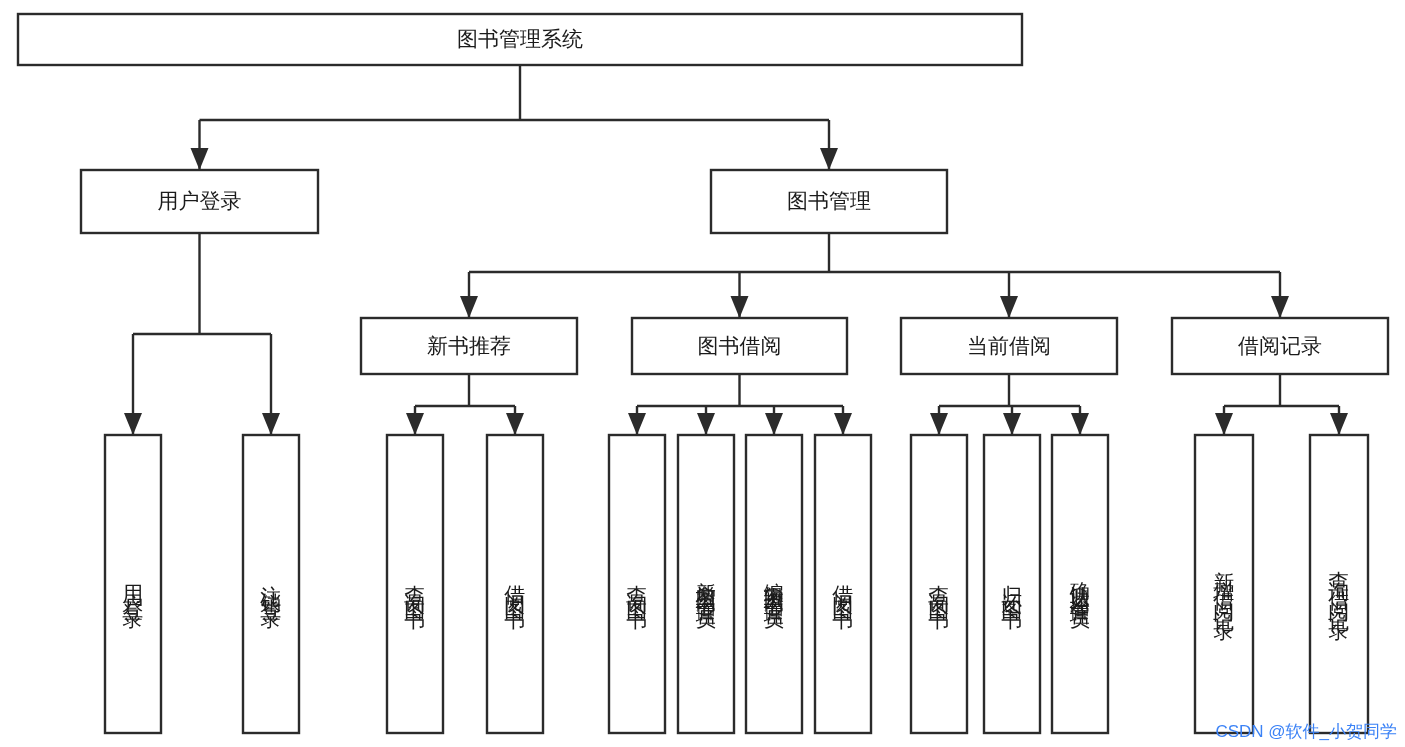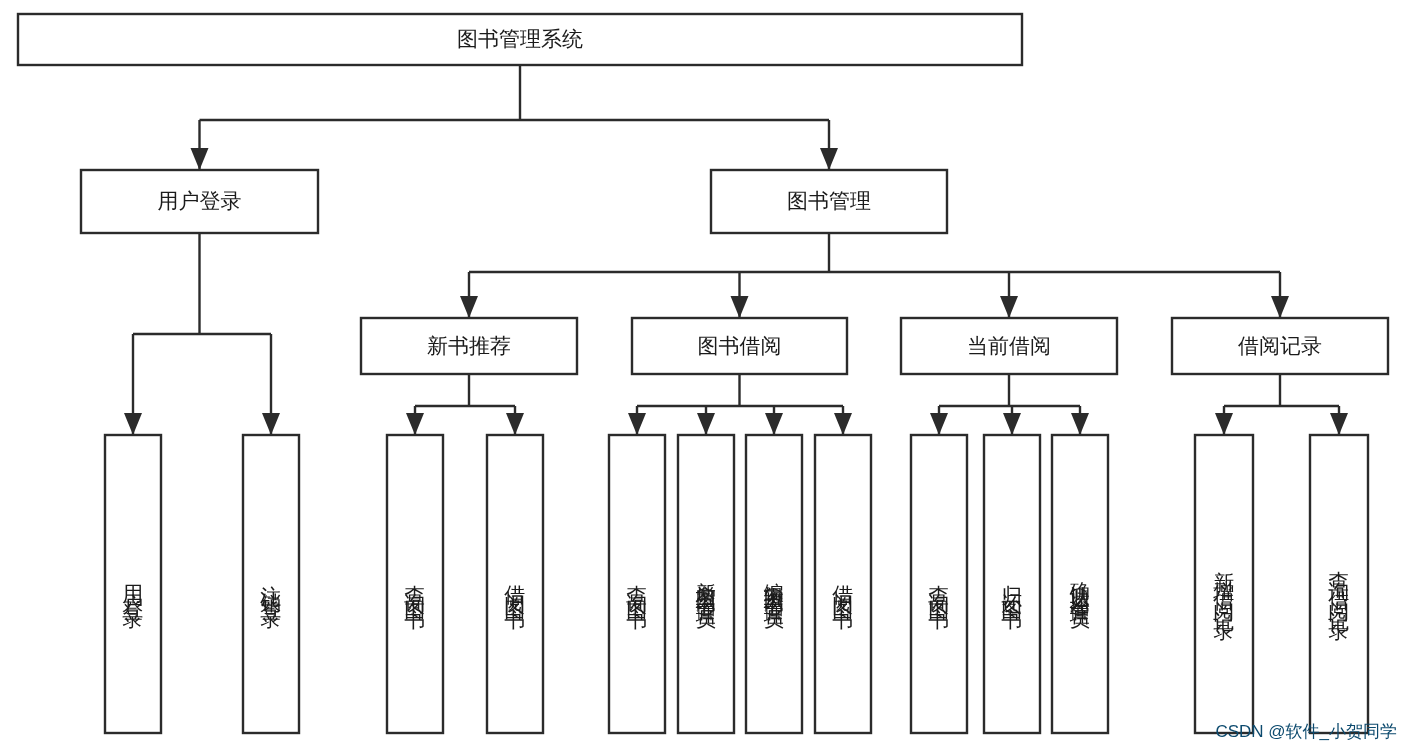--- a/index.html
+++ b/index.html
@@ -62,21 +62,21 @@
     color: #1b1b1b;
     letter-spacing: 1px;
     white-space: nowrap;
   }
   .watermark {
     position: absolute;
     right: 8px;
     bottom: 4px;
     font-family: "Liberation Sans", "DejaVu Sans", sans-serif;
     font-size: 17px;
-    color: #0c4a6e;
+    color: #3b82f6;
     white-space: nowrap;
     pointer-events: none;
   }
 </style>
 </head>
 <body>
 
 <div id="diagram-root">
 
   <svg class="diagram-canvas" viewBox="0 0 1405 747">

